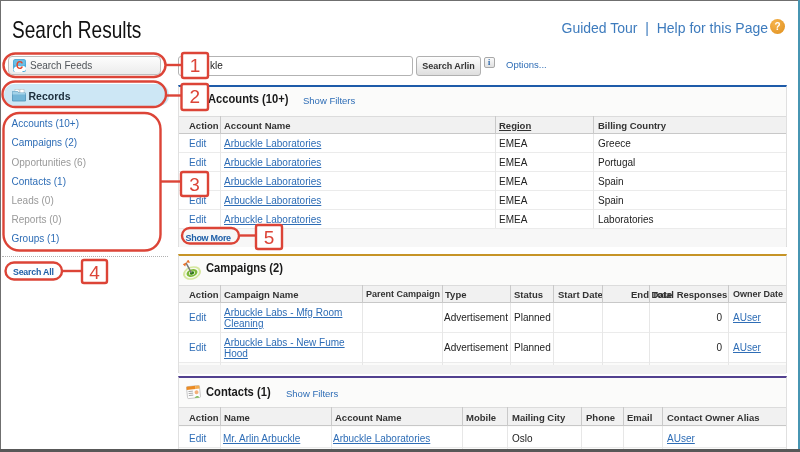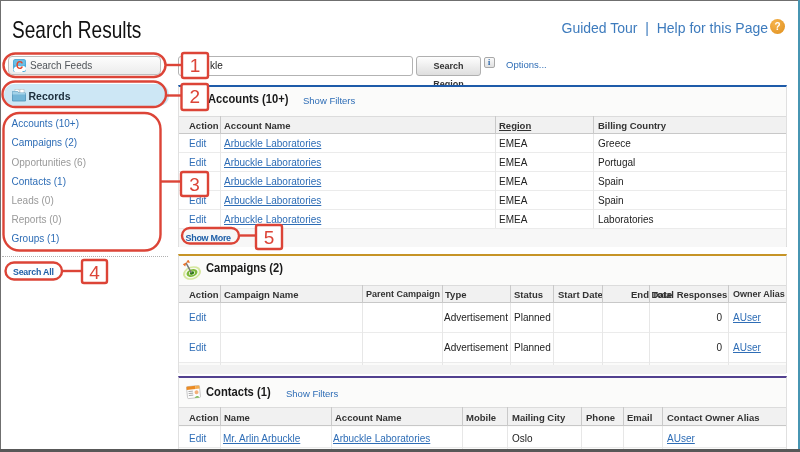--- a/index.html
+++ b/index.html
@@ -56,21 +56,21 @@
 <div class="abs lnk" style="left:11.5px;top:176px;font-size:10px;">Contacts (1)</div>
 <div class="abs glnk" style="left:11.5px;top:195px;font-size:10px;text-align:right;">Leads (0)</div>
 <div class="abs glnk" style="left:11.5px;top:214px;font-size:10px;">Reports (0)</div>
 <div class="abs lnk" style="left:11.5px;top:233px;font-size:10px;">Groups (1)</div>
 
 <div class="abs" style="left:2px;top:256px;width:166px;border-top:1px dotted #b0b0b0;"></div>
 <div class="abs blnk" style="left:13px;top:266.5px;font-size:8.8px;letter-spacing:-0.2px;">Search All</div>
 
 <div class="abs" style="left:178px;top:56px;width:233px;height:18px;border:1px solid #b3b3b3;border-radius:3px;background:#fff;"></div>
 <div class="abs" style="left:210px;top:60px;font-size:10px;color:#222;">kle</div>
-<div class="abs" style="left:416px;top:56px;width:63px;height:18px;border:1px solid #b0b0b0;border-radius:3px;background:linear-gradient(#fefefe,#dedede);font-size:9px;font-weight:bold;color:#333;text-align:center;line-height:18px;">Search Region</div>
+<div class="abs" style="left:416px;top:56px;width:63px;height:18px;border:1px solid #b0b0b0;border-radius:3px;background:linear-gradient(#fefefe,#dedede);font-size:9px;font-weight:bold;color:#333;text-align:center;line-height:18px;">Search Arlin</div>
 <div class="abs" style="left:483.5px;top:57px;width:9px;height:9px;border:0.5px solid #a8a8a8;border-radius:2px;background:linear-gradient(#fafafa,#e0e0e0);color:#1f5fa7;font-weight:bold;font-size:8px;text-align:center;line-height:9.5px;font-family:'Liberation Serif',serif;">i</div>
 <div class="abs lnk" style="left:506px;top:59px;font-size:9.5px;">Options...</div>
 
 <div class="panel" style="top:85px;height:162px;border-top:2px solid #1e5ba9;border-bottom:1px solid #d8d8d8;">
   <div class="hx" style="left:29px;top:4px;font-size:13px;color:#1a1a1a;transform:scaleX(0.86);transform-origin:0 0;">Accounts (10+)</div>
   <div class="abs lnk" style="left:124px;top:8px;font-size:9.5px;">Show Filters</div>
   <div class="thead" style="top:29px;height:18px;"></div>
   <div class="hx" style="left:10px;top:33px;">Action</div>
   <div class="hx" style="left:45px;top:33px;">Account Name</div>
   <div class="hx" style="left:320px;top:33px;text-decoration:underline;">Region</div>
@@ -127,45 +127,47 @@
   <div class="hx" style="left:27px;top:4px;font-size:13px;color:#1a1a1a;transform:scaleX(0.86);transform-origin:0 0;">Campaigns (2)</div>
   <div class="thead" style="top:29px;height:18px;"></div>
   <div class="hx" style="left:10px;top:33px;">Action</div>
   <div class="hx" style="left:45px;top:33px;">Campaign Name</div>
   <div class="hx" style="left:187px;top:33px;font-size:9px;">Parent Campaign</div>
   <div class="hx" style="left:266px;top:33px;">Type</div>
   <div class="hx" style="left:335px;top:33px;">Status</div>
   <div class="hx" style="left:379px;top:33px;">Start Date</div>
   <div class="hx" style="left:407px;top:33px;margin-left:45px;">End Date</div>
   <div class="hx" style="left:473px;top:33px;">Total Responses</div>
-  <div class="hx" style="left:554px;top:33px;font-size:9px;">Owner Alias</div>
+  <div class="hx" style="left:554px;top:33px;font-size:9px;">Owner Date</div>
   <div class="vsep2" style="left:41px;top:29px;height:18px;"></div>
   <div class="vsep2" style="left:183px;top:29px;height:18px;"></div>
   <div class="vsep2" style="left:263px;top:29px;height:18px;"></div>
   <div class="vsep2" style="left:331px;top:29px;height:18px;"></div>
   <div class="vsep2" style="left:374px;top:29px;height:18px;"></div>
   <div class="vsep2" style="left:423px;top:29px;height:18px;"></div>
   <div class="vsep2" style="left:470px;top:29px;height:18px;"></div>
   <div class="vsep2" style="left:549px;top:29px;height:18px;"></div>
   <div class="vsep" style="left:41px;top:29px;height:80px;"></div>
   <div class="vsep" style="left:183px;top:29px;height:80px;"></div>
   <div class="vsep" style="left:263px;top:29px;height:80px;"></div>
   <div class="vsep" style="left:331px;top:29px;height:80px;"></div>
   <div class="vsep" style="left:374px;top:29px;height:80px;"></div>
   <div class="vsep" style="left:423px;top:29px;height:80px;"></div>
   <div class="vsep" style="left:470px;top:29px;height:80px;"></div>
   <div class="vsep" style="left:549px;top:29px;height:80px;"></div>
   <div class="row" style="top:47px;height:30px;"></div>
   <div class="row" style="top:77px;height:30px;"></div>
   <div class="dx lnk" style="left:10px;top:56px;">Edit</div>
+  <div class="dx u lnk" style="left:45px;top:51px;width:130px;white-space:normal;line-height:11px;">Arbuckle Labs - Mfg Room Cleaning</div>
   <div class="dx" style="left:265px;top:56px;">Advertisement</div>
   <div class="dx" style="left:335px;top:56px;">Planned</div>
   <div class="dx" style="left:537px;top:56px;text-align:right;width:6px;">0</div>
   <div class="dx u lnk" style="left:554px;top:56px;">AUser</div>
   <div class="dx lnk" style="left:10px;top:86px;">Edit</div>
+  <div class="dx u lnk" style="left:45px;top:81px;width:130px;white-space:normal;line-height:11px;">Arbuckle Labs - New Fume Hood</div>
   <div class="dx" style="left:265px;top:86px;">Advertisement</div>
   <div class="dx" style="left:335px;top:86px;">Planned</div>
   <div class="dx" style="left:537px;top:86px;text-align:right;width:6px;">0</div>
   <div class="dx u lnk" style="left:554px;top:86px;">AUser</div>
   <div class="abs" style="left:0;top:109px;width:100%;height:9px;background:#f2f2f2;"></div>
 </div>
 
 <div class="panel" style="top:376px;height:76px;border-top:2.5px solid #52408f;">
   <svg class="abs" style="left:7px;top:6px;" width="16" height="16" viewBox="0 0 16 16">
     <g transform="rotate(-6 8 8)">

